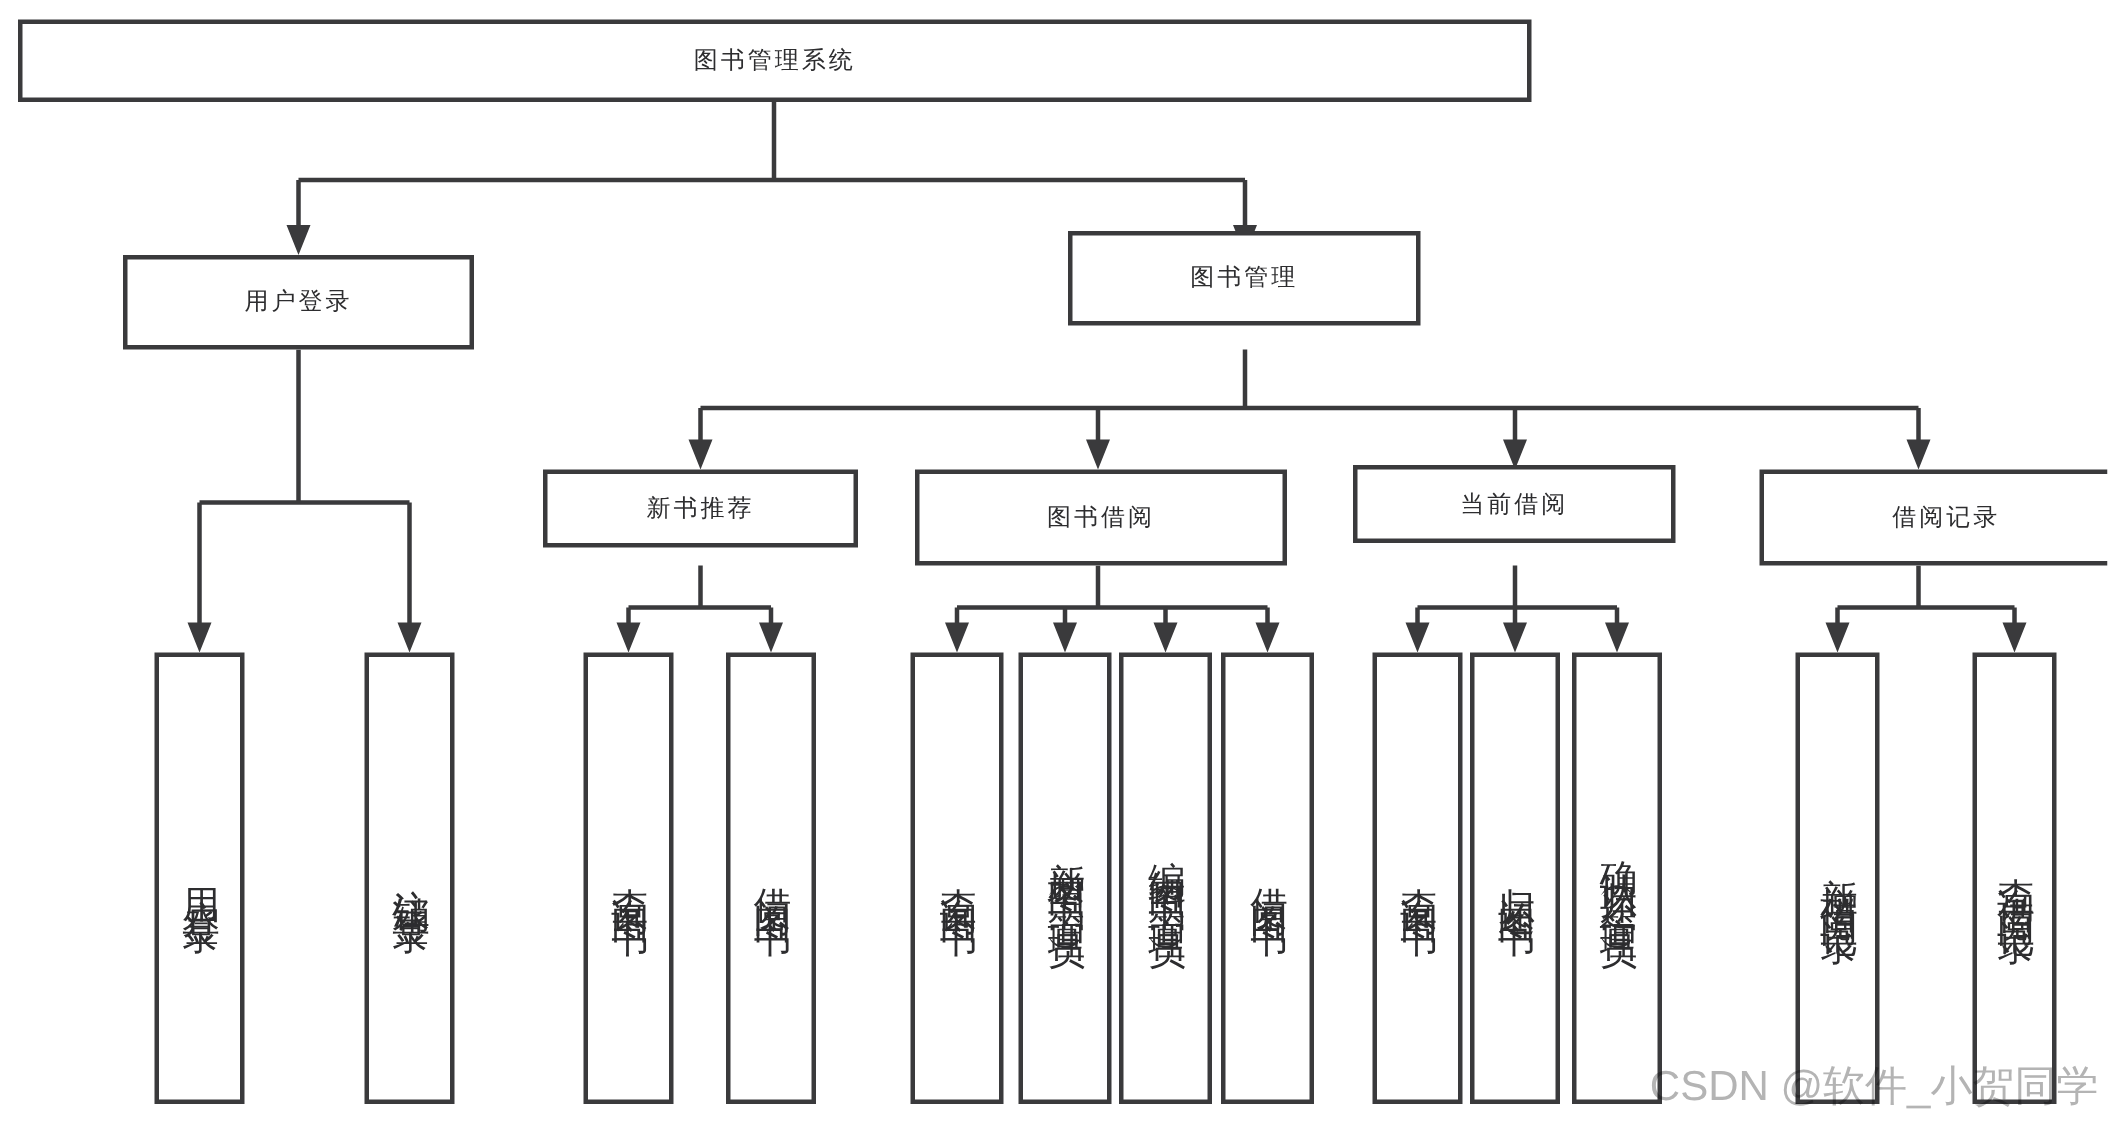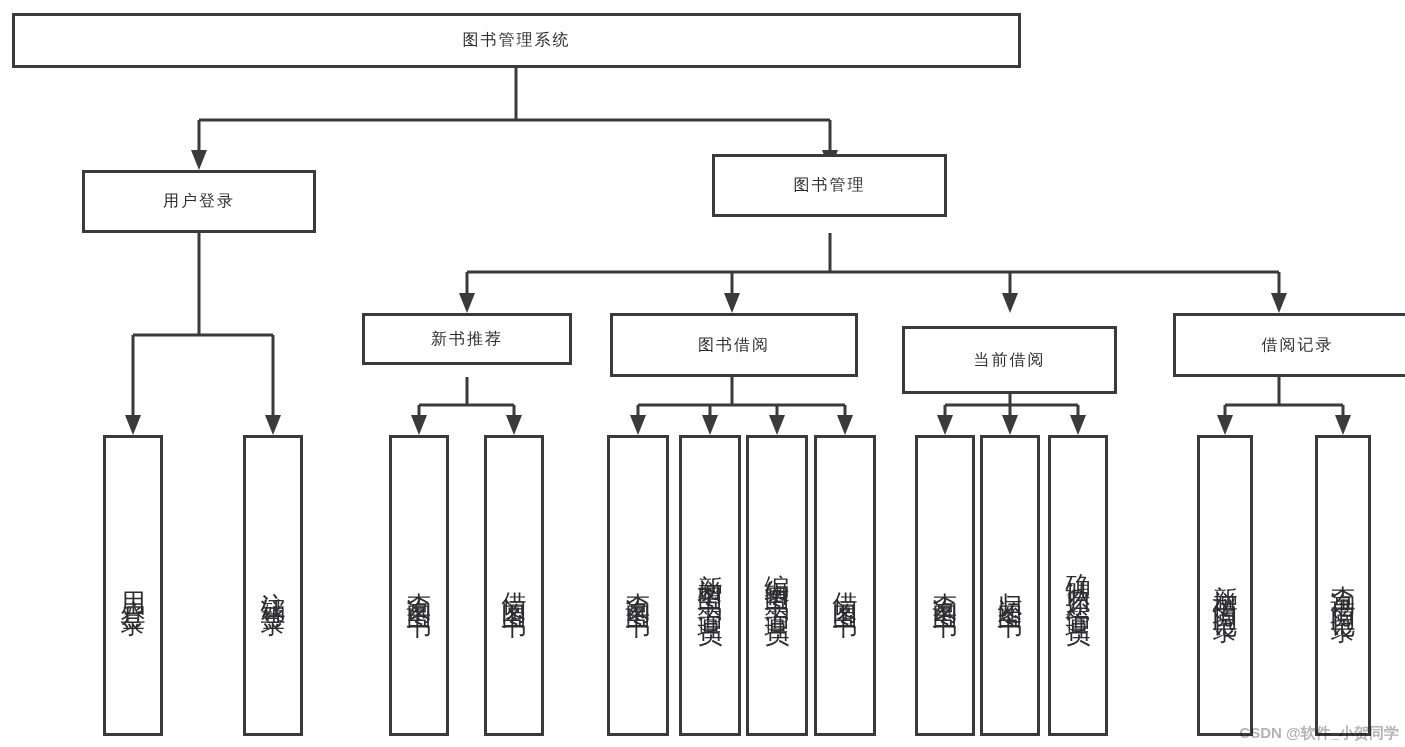--- a/index.html
+++ b/index.html
@@ -65,26 +65,25 @@
     font-size:25px;
     line-height:1;
     letter-spacing:7px;
     color:var(--text);
     white-space:nowrap;
   }
   #watermark{
     position:absolute;
     right:6px;
     bottom:4px;
-    font-size:15px;
+    font-size:28px;
     color:var(--watermark);
     mix-blend-mode:multiply;
     white-space:nowrap;
     z-index:5;
-    font-weight:bold;
   }
 </style>
 </head>
 <body>
 
 <div id="canvas">
 
   <svg id="connectors" viewBox="0 0 1405 747" xmlns="http://www.w3.org/2000/svg">
     <path class="lines" d="
       M516 68 V120 M199 120 H830 M199 120 V152 M830 120 V152
@@ -126,21 +125,21 @@
   <div class="box" style="left:712px;top:154px;width:235px;height:63px">
     <span class="h-label">图书管理</span>
   </div>
 
   <div class="box" style="left:362px;top:313px;width:210px;height:52px">
     <span class="h-label">新书推荐</span>
   </div>
   <div class="box" style="left:610px;top:313px;width:248px;height:64px">
     <span class="h-label">图书借阅</span>
   </div>
-  <div class="box" style="left:902px;top:326px;width:215px;height:68px">
+  <div class="box" style="left:902px;top:310px;width:215px;height:52px">
     <span class="h-label">当前借阅</span>
   </div>
   <div class="box" style="left:1173px;top:313px;width:249px;height:64px">
     <span class="h-label">借阅记录</span>
   </div>
 
   <div class="leaf" style="left:103px;width:60px">
     <span class="v-label">用户登录</span>
   </div>
   <div class="leaf" style="left:243px;width:60px">

